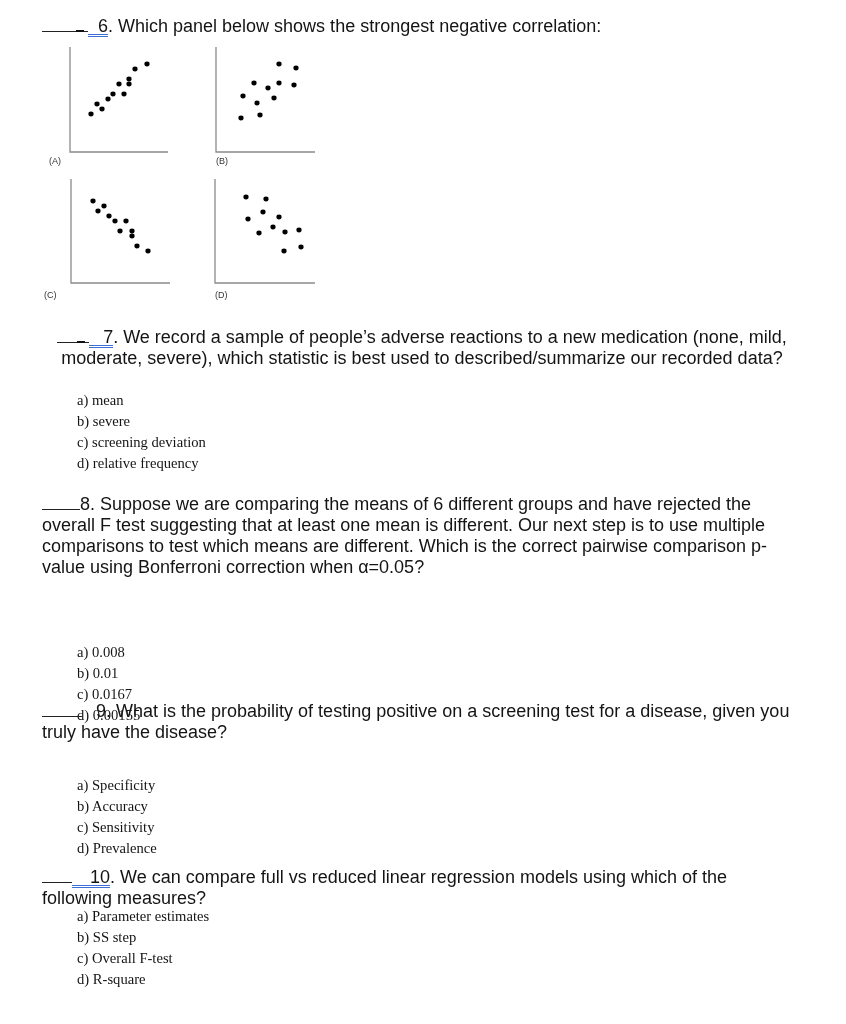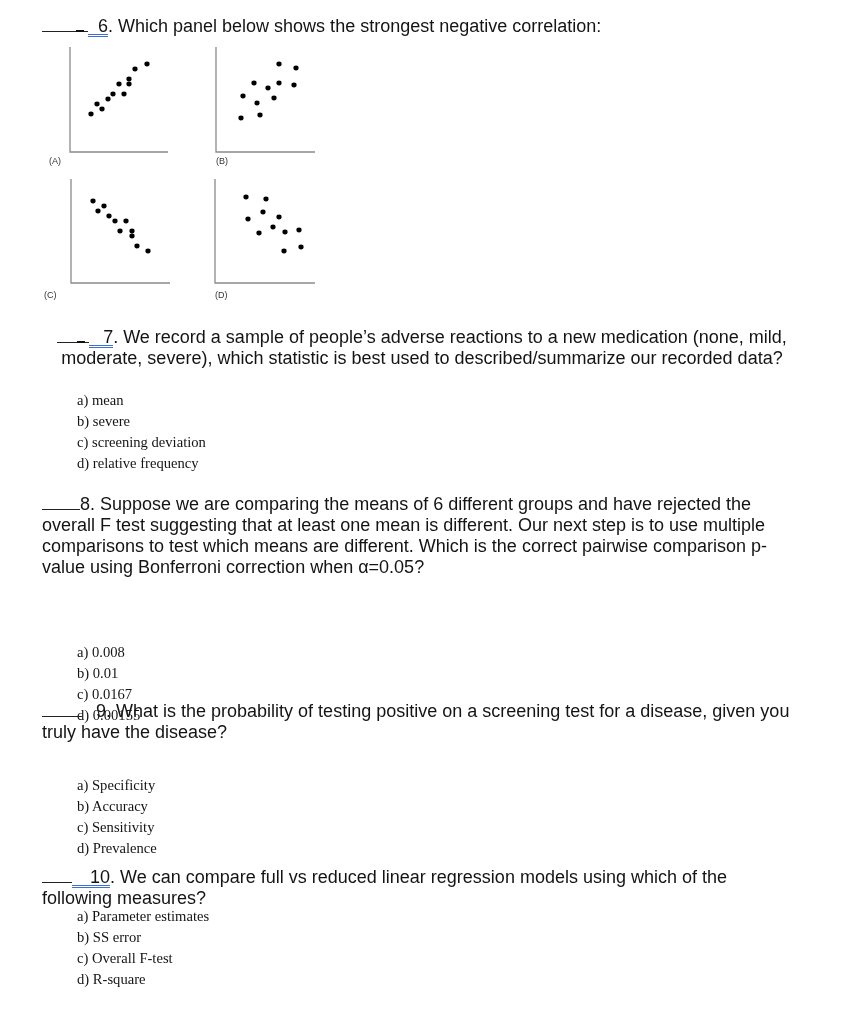--- a/index.html
+++ b/index.html
@@ -115,16 +115,16 @@
   <div>b) Accuracy</div>
   <div>c) Sensitivity</div>
   <div>d) Prevalence</div>
 </div>
 
 <div class="q-text" style="top:867px;">
   <span class="blank" style="width:30px;"></span><span class="num-ul" style="padding-left:18px;">10</span><span>. We can compare full vs reduced linear regression models using which of the following measures?</span>
 </div>
 <div class="options" style="top:906px;">
   <div>a) Parameter estimates</div>
-  <div>b) SS error</div>
+  <div>b) SS step</div>
   <div>c) Overall F-test</div>
   <div>d) R-square</div>
 </div>
 
 </body></html>

